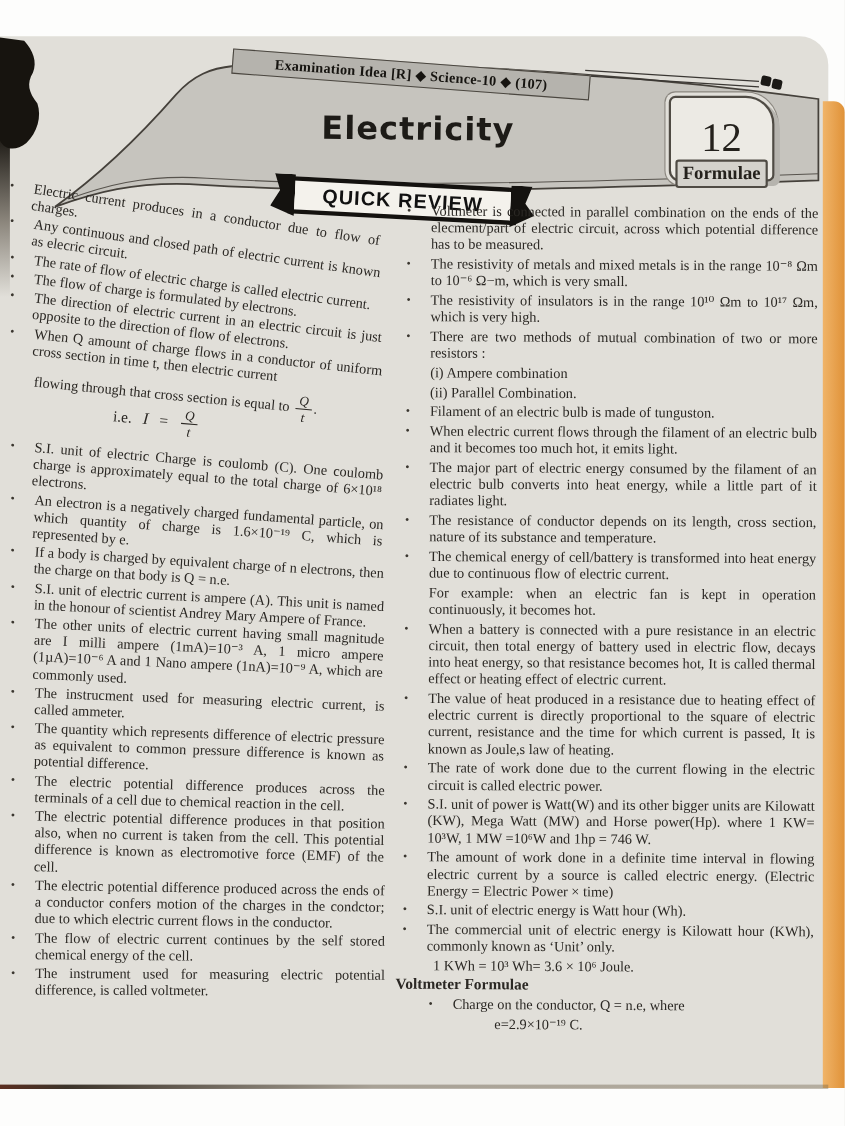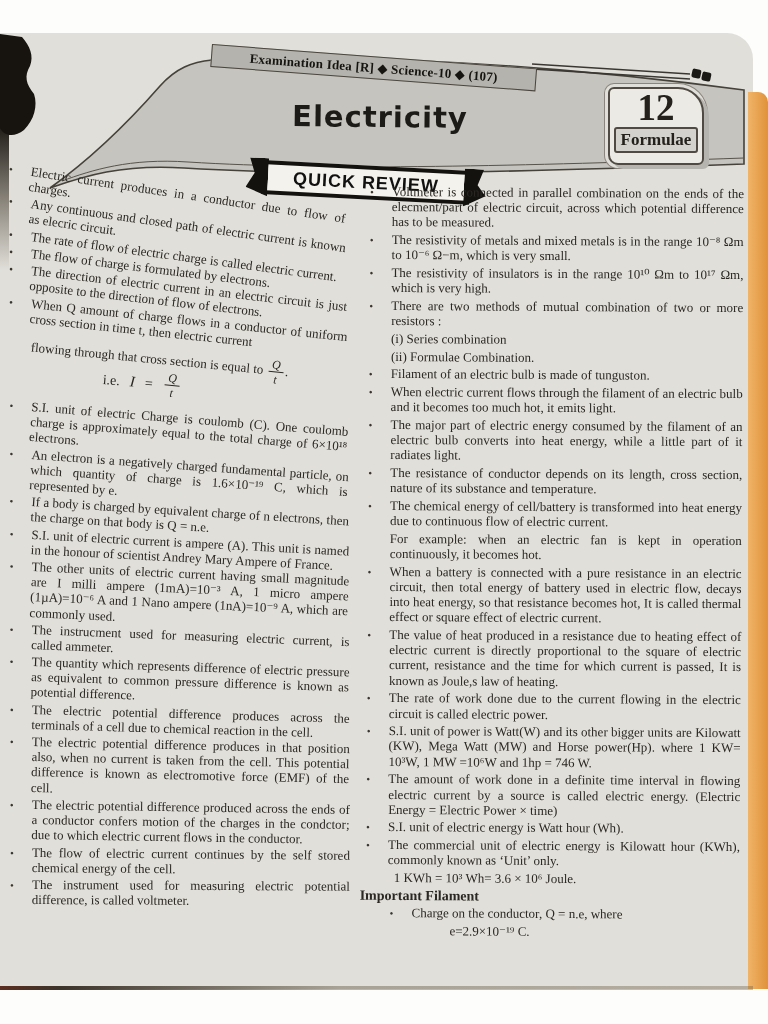--- a/index.html
+++ b/index.html
@@ -40,21 +40,21 @@
     font-weight:800;font-size:29px;letter-spacing:1px;color:#1d1b17;
     transform:rotate(.6deg);
   }
   .chapter-box{
     position:absolute;left:608px;top:87px;width:92px;height:74px;
     background:#eceae4;border:2px solid #4f4b44;
     border-radius:6px 26px 6px 10px;
     box-shadow:5px 4px 0 #b6b4ae, 0 0 0 3px #e1dfd9, 0 0 0 4px #8a867f;
     display:flex;flex-direction:column;align-items:center;justify-content:flex-start;
   }
-  .chapter-num{font-size:37px;line-height:38px;font-weight:700;color:#24211c;}
+  .chapter-num{font-size:37px;line-height:38px;font-weight:400;color:#24211c;margin-top:18px;}
   .chapter-label{
     margin-top:0px;padding:0 5px;border:2px solid #4f4b44;border-radius:3px;
     background:#d4d2cc;font-weight:bold;font-size:17px;line-height:22px;color:#24211c;
   }
   .qr-banner{
     position:absolute;left:263px;top:160px;width:200px;height:26px;
     background:#f4f2ec;border:4px solid #14120f;
     transform:rotate(3deg);transform-origin:0 0;
     display:flex;align-items:center;justify-content:center;
     font-family:"Liberation Sans","DejaVu Sans",sans-serif;
@@ -171,32 +171,32 @@
   <div class="li b" style="--r:0.9deg"><span>The electric potential difference produced across the ends of a conductor confers motion of the charges in the condctor; due to which electric current flows in the conductor.</span></div>
   <div class="li b" style="--r:0.5deg"><span>The flow of electric current continues by the self stored chemical energy of the cell.</span></div>
   <div class="li b" style="--r:0.3deg"><span>The instrument used for measuring electric potential difference, is called voltmeter.</span></div>
 </div>
 
 <div class="col col-right">
   <div class="li b"><span>Voltmeter is connected in parallel combination on the ends of the elecment/part of electric circuit, across which potential difference has to be measured.</span></div>
   <div class="li b"><span>The resistivity of metals and mixed metals is in the range 10⁻⁸ Ωm to 10⁻⁶ Ω−m, which is very small.</span></div>
   <div class="li b"><span>The resistivity of insulators is in the range 10¹⁰ Ωm to 10¹⁷ Ωm, which is very high.</span></div>
   <div class="li b"><span>There are two methods of mutual combination of two or more resistors :</span></div>
-  <div class="li"><span>(i) Series combination</span></div>
-  <div class="li"><span>(ii) Formulae Combination.</span></div>
+  <div class="li"><span>(i) Ampere combination</span></div>
+  <div class="li"><span>(ii) Parallel Combination.</span></div>
   <div class="li b"><span>Filament of an electric bulb is made of tunguston.</span></div>
   <div class="li b"><span>When electric current flows through the filament of an electric bulb and it becomes too much hot, it emits light.</span></div>
   <div class="li b"><span>The major part of electric energy consumed by the filament of an electric bulb converts into heat energy, while a little part of it radiates light.</span></div>
   <div class="li b"><span>The resistance of conductor depends on its length, cross section, nature of its substance and temperature.</span></div>
   <div class="li b"><span>The chemical energy of cell/battery is transformed into heat energy due to continuous flow of electric current.</span></div>
   <div class="li"><span>For example: when an electric fan is kept in operation continuously, it becomes hot.</span></div>
-  <div class="li b"><span>When a battery is connected with a pure resistance in an electric circuit, then total energy of battery used in electric flow, decays into heat energy, so that resistance becomes hot, It is called thermal effect or square effect of electric current.</span></div>
+  <div class="li b"><span>When a battery is connected with a pure resistance in an electric circuit, then total energy of battery used in electric flow, decays into heat energy, so that resistance becomes hot, It is called thermal effect or heating effect of electric current.</span></div>
   <div class="li b"><span>The value of heat produced in a resistance due to heating effect of electric current is directly proportional to the square of electric current, resistance and the time for which current  is passed, It is known as Joule,s law of heating.</span></div>
   <div class="li b"><span>The rate of work done due to the current flowing in the electric circuit is called electric power.</span></div>
   <div class="li b"><span>S.I. unit of power is Watt(W) and its other bigger units are Kilowatt (KW), Mega Watt (MW) and Horse power(Hp).  where 1 KW= 10³W, 1 MW =10⁶W and 1hp = 746 W.</span></div>
   <div class="li b"><span>The amount of work done in a definite time interval in flowing electric current by a source is called electric energy. (Electric Energy = Electric Power × time)</span></div>
   <div class="li b"><span>S.I. unit of electric energy is Watt hour (Wh).</span></div>
   <div class="li b"><span>The commercial unit of electric energy is Kilowatt hour (KWh), commonly known as ‘Unit’ only.</span></div>
   <div class="li indent1"><span>1 KWh = 10³  Wh= 3.6 × 10⁶ Joule.</span></div>
-  <div class="li heading"><span>Important Filament</span></div>
+  <div class="li heading"><span>Voltmeter Formulae</span></div>
   <div class="li b indent2"><span>Charge on the conductor, Q = n.e, where</span></div>
   <div class="li indent3"><span>e=2.9×10⁻¹⁹ C.</span></div>
 </div>
 
 </body></html>

